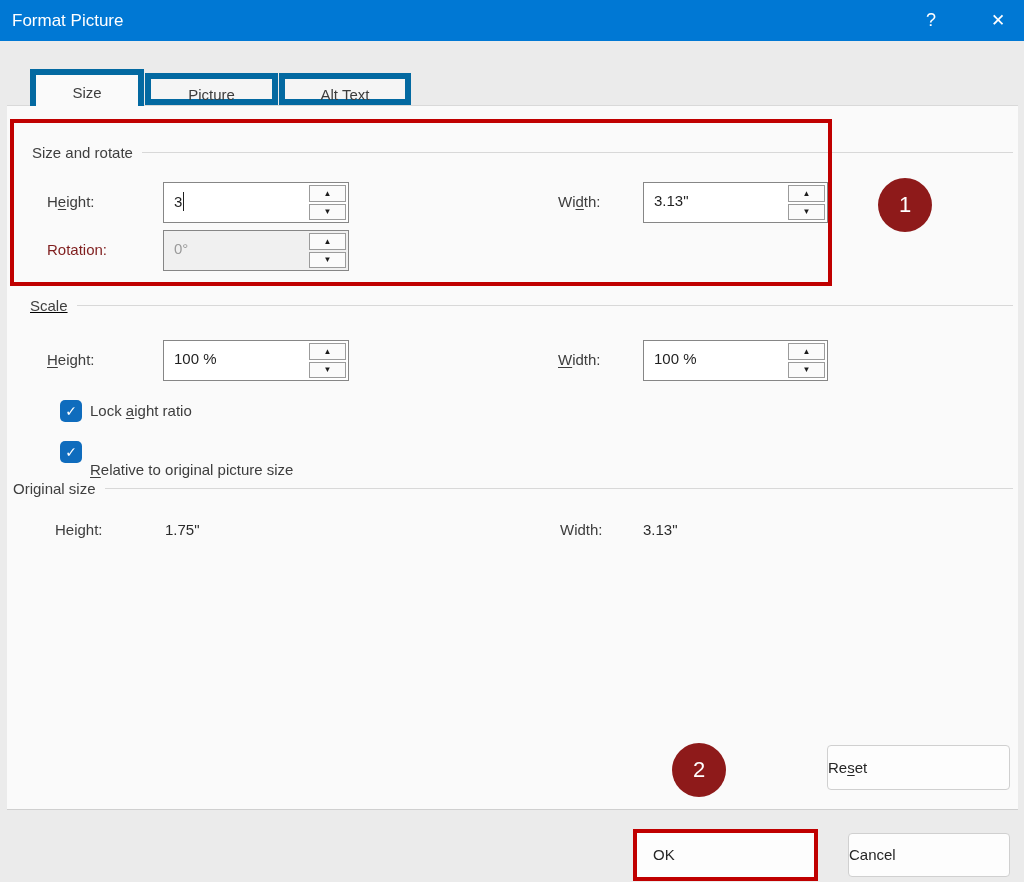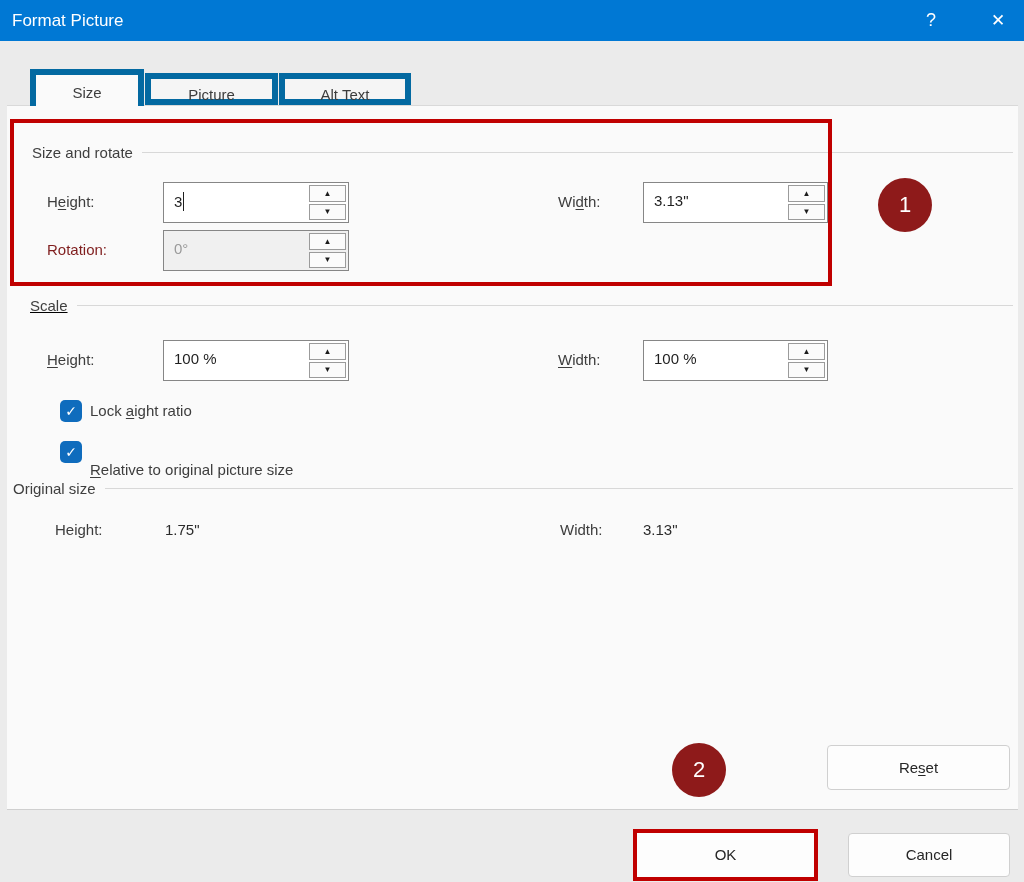--- a/index.html
+++ b/index.html
@@ -43,25 +43,25 @@
   .spin-field.disabled .sf-text{color:#9a9a9a;}
   .caret{display:inline-block;width:1px;height:19px;background:#1f1f1f;vertical-align:-4px;margin-left:1px;}
   .sf-spin{width:37px;margin:2px;display:flex;flex-direction:column;gap:2px;}
   .spin-btn{flex:1;box-sizing:border-box;border:1px solid #9b9b9b;background:#fbfbfb;color:#1c1c1c;font-size:8px;display:flex;align-items:center;justify-content:center;cursor:default;}
 
   
   .cb-box{position:absolute;width:22px;height:22px;border-radius:5px;background:var(--checkbox_blue,#0f6cbd);color:#fff;font-size:14px;line-height:22px;text-align:center;z-index:2;}
   .cb-label{position:absolute;font-size:15px;color:#3d3d3d;white-space:nowrap;z-index:2;}
 
   
-  .btn{position:absolute;box-sizing:border-box;background:#fdfdfd;border:1px solid #d0d0d0;border-radius:4px;font-size:15px;color:#262626;text-align:center;z-index:2;cursor:default;}
+  .btn{position:absolute;box-sizing:border-box;background:#fdfdfd;border:1px solid #d0d0d0;border-radius:4px;font-size:15px;color:#262626;text-align:left;z-index:2;cursor:default;}
   .btn-reset{left:827px;top:745px;width:183px;height:45px;line-height:43px;}
   .btn-cancel{left:848px;top:833px;width:162px;height:44px;line-height:42px;}
   .ok-wrap{position:absolute;left:633px;top:829px;width:185px;height:52px;box-sizing:border-box;border:4px solid var(--annotation_red,#c00000);background:#fff;z-index:6;}
-  .btn-ok{position:absolute;left:0;top:0;width:100%;height:100%;line-height:44px;border:none;border-radius:0;background:#fdfdfd;}
+  .btn-ok{position:absolute;left:0;top:0;width:100%;height:100%;line-height:44px;border:none;border-radius:0;background:#fdfdfd;padding-left:16px;}
 
   
   .anno-box{position:absolute;left:10px;top:119px;width:822px;height:167px;box-sizing:border-box;border:4px solid var(--annotation_red,#c00000);z-index:5;pointer-events:none;}
   .badge{position:absolute;width:54px;height:54px;border-radius:50%;background:var(--badge_dark_red,#8e1a1a);color:#fff;font-size:22px;line-height:54px;text-align:center;z-index:6;}
   .badge-1{left:878px;top:178px;}
   .badge-2{left:672px;top:743px;}
 </style>
 </head>
 <body>
 

